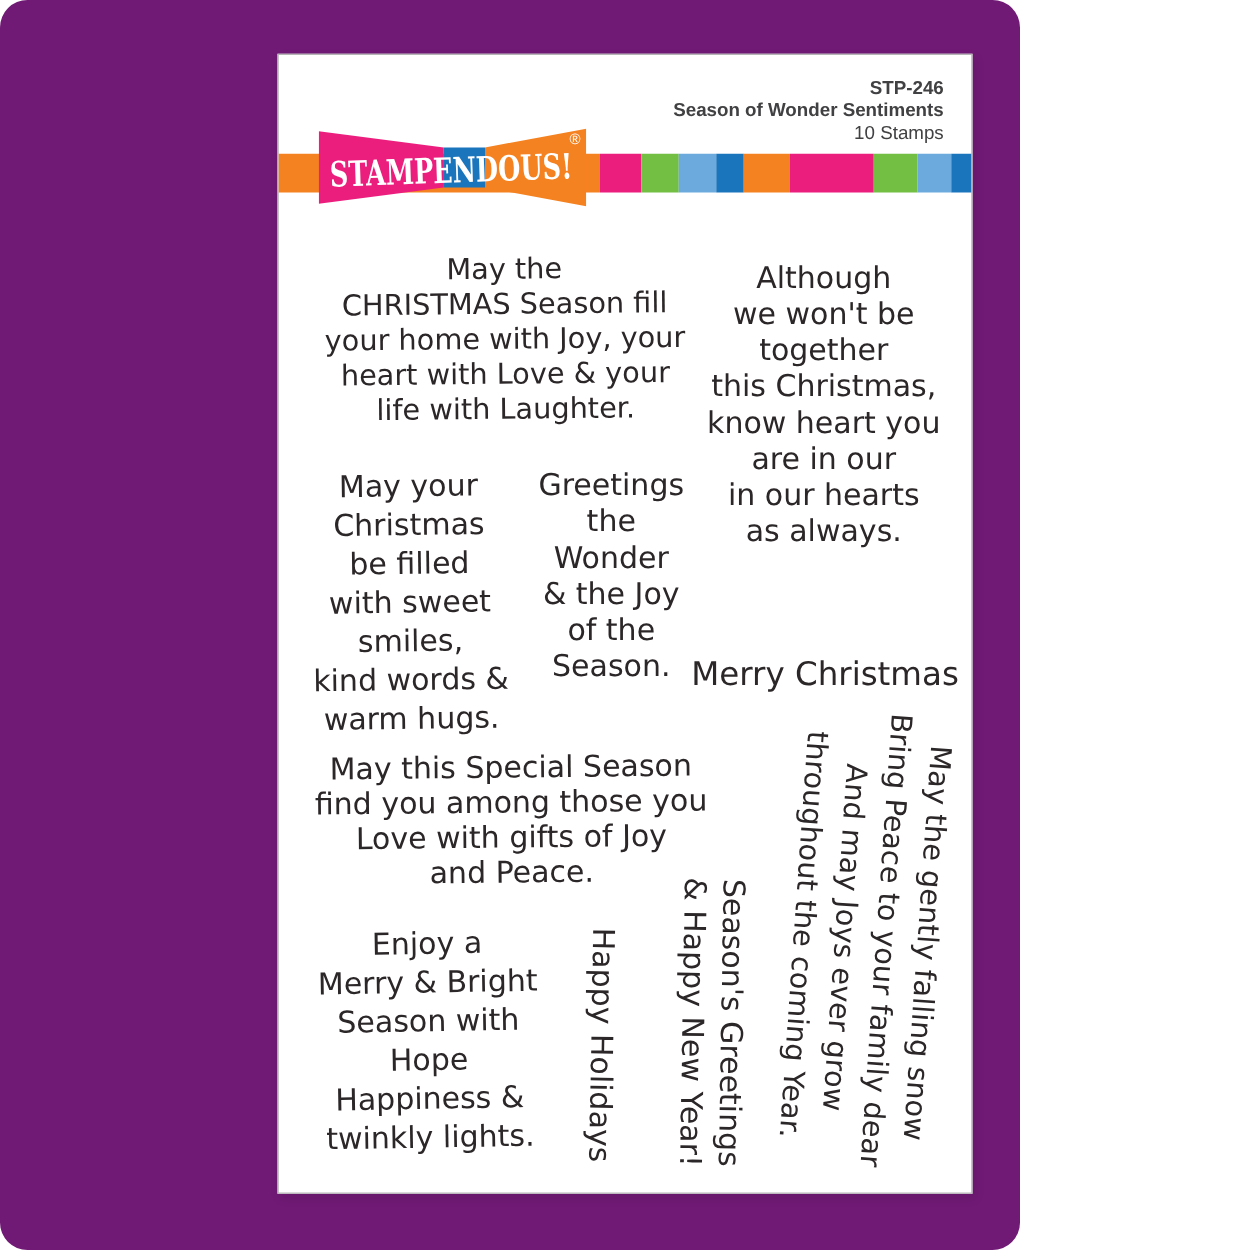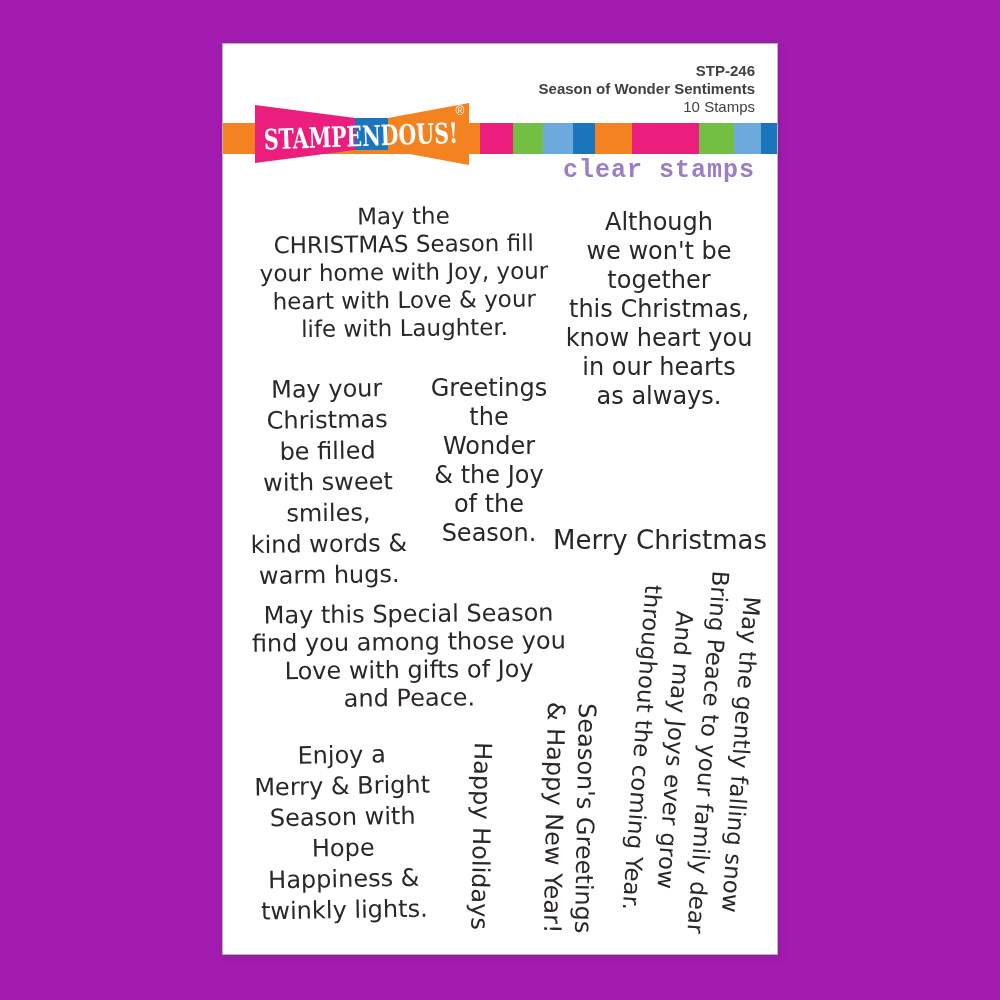--- a/index.html
+++ b/index.html
@@ -1,17 +1,17 @@
 <!DOCTYPE html>
 <html><head>
 <meta charset="utf-8">
 <style>
   html,body{margin:0;padding:0;background:#ffffff;}
-  .stage{position:relative;width:1000px;height:1000px;background:#a21caf;overflow:hidden;
-         font-family:"Liberation Sans", sans-serif;}
+  .stage{position:relative;width:816px;height:1000px;background:#701a75;overflow:hidden;
+         font-family:"Liberation Sans", sans-serif;border-radius:22px;}
   .card{position:absolute;left:222px;top:43px;width:556px;height:912px;background:#fff;
         border:1px solid #b5b5b5;box-shadow:2px 3px 8px rgba(0,0,0,0.10);box-sizing:border-box;}
   
   .hdr{position:absolute;top:18px;right:22px;text-align:right;color:#414042;line-height:18px;}
   .hdr .sku{font-size:15px;font-weight:bold;}
   .hdr .title{font-size:15px;font-weight:bold;}
   .hdr .count{font-size:15px;font-weight:normal;}
   
   .band{position:absolute;left:0;top:79px;width:100%;height:31px;display:flex;}
   .band span{display:block;height:100%;}
@@ -66,35 +66,35 @@
     </div>
 
     <svg class="logo" viewBox="0 0 214 66" xmlns="http://www.w3.org/2000/svg">
       <polygon points="0,4 100,17 100,49 0,62" fill="#EB1E7E"></polygon>
       <polygon points="100,17 133,17 133,49 100,49" fill="#1B75BC"></polygon>
       <polygon points="133,17 214,2 214,64 133,49" fill="#F58220"></polygon>
       <text x="9" y="45" fill="#ffffff" font-family="DejaVu Serif, serif" font-weight="bold" font-size="28" textLength="194" lengthAdjust="spacingAndGlyphs" transform="rotate(-2 107 40)">STAMPENDOUS!</text>
       <text x="205" y="14" fill="#ffffff" font-size="12" text-anchor="middle">®</text>
     </svg>
 
-    <div class="clear">clear stamps</div>
 
     <div class="stamp s1">
         <div class="tline">May the</div>
         <div class="tline">CHRISTMAS Season fill</div>
         <div class="tline">your home with Joy, your</div>
         <div class="tline">heart with Love &amp; your</div>
         <div class="tline">life with Laughter.</div>
       </div>
     <div class="stamp s2">
         <div class="tline">Although</div>
         <div class="tline">we won't be</div>
         <div class="tline">together</div>
         <div class="tline">this Christmas,</div>
         <div class="tline">know heart you</div>
+        <div class="tline">are in our</div>
         <div class="tline">in our hearts</div>
         <div class="tline">as always.</div>
       </div>
     <div class="stamp s3">
         <div class="tline">May your</div>
         <div class="tline">Christmas</div>
         <div class="tline">be filled</div>
         <div class="tline">with sweet</div>
         <div class="tline">smiles,</div>
         <div class="tline">kind words &amp;</div>

